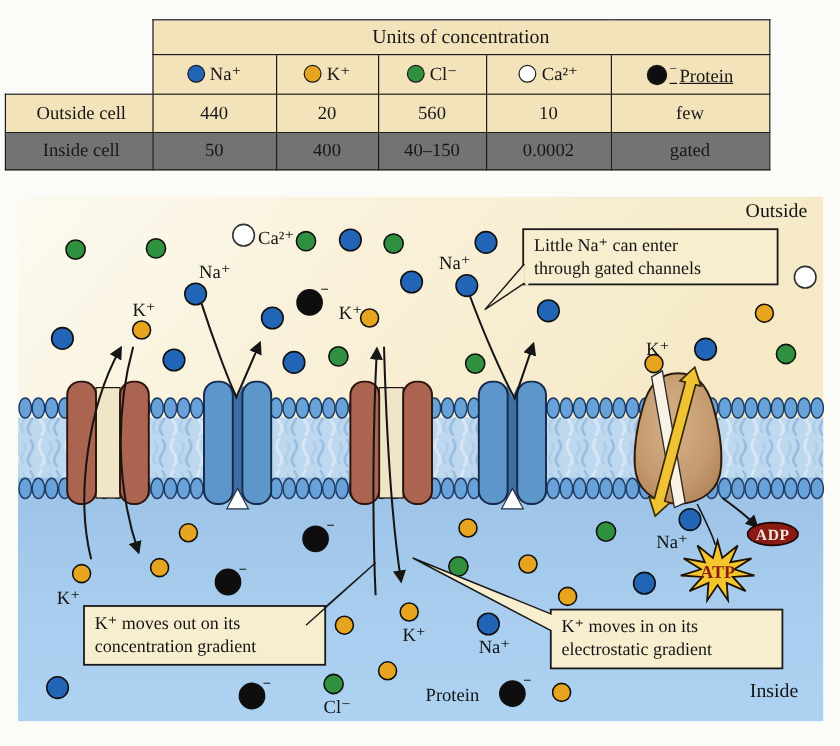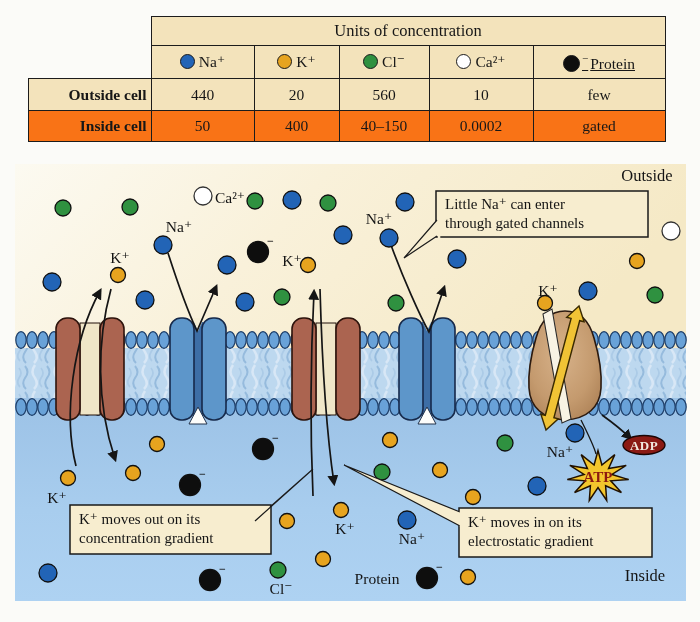--- a/index.html
+++ b/index.html
@@ -1,29 +1,29 @@
 <!DOCTYPE html>
 <html><head>
 <meta charset="utf-8">
 <style>
   html,body{margin:0;padding:0;}
   .page{position:relative;width:700px;height:622px;background:#fbfbf8;overflow:hidden;
         font-family:"Liberation Serif","DejaVu Serif",serif;color:#141414;}
   #scene{position:absolute;left:0;top:0;}
   
-  .conc-table{position:absolute;left:28px;top:16px;border-collapse:collapse;
+  .conc-table{position:absolute;left:4px;top:16px;border-collapse:collapse;
               font-size:15.5px;color:#171717;}
   .conc-table td{border:1.6px solid #1c1c1c;text-align:center;padding:0 4px;
                  background:#f3e3bb;}
   .conc-table td.blank{border:none;background:transparent;}
   .conc-table td.title-cell{height:28px;font-size:16.5px;}
   .conc-table tr.ion-row td{height:32px;}
   .conc-table tr.out-row td{height:31px;}
-  .conc-table tr.in-row td{height:30px;background:#f97316;}
-  .conc-table td.rowlabel{text-align:right;padding-left:8px;font-weight:bold;}
+  .conc-table tr.in-row td{height:30px;background:#737373;}
+  .conc-table td.rowlabel{text-align:center;padding-left:8px;}
   .dot{display:inline-block;width:13px;height:13px;border-radius:50%;
        border:1.2px solid #1b1b1b;vertical-align:-2px;margin-right:4px;background:#888;}
   .dot.big{width:15px;height:15px;vertical-align:-3px;}
   sup.chg{font-size:11px;vertical-align:7px;margin-left:-2px;margin-right:2px;}
   
   text{font-family:"Liberation Serif","DejaVu Serif",serif;fill:#141414;}
   .ion-lbl{font-size:15.5px;}
   .region-lbl{font-size:16.5px;}
   .callout-txt{font-size:15px;}
   .mol-atp{font-size:15px;font-weight:bold;fill:#8c1a10;}

